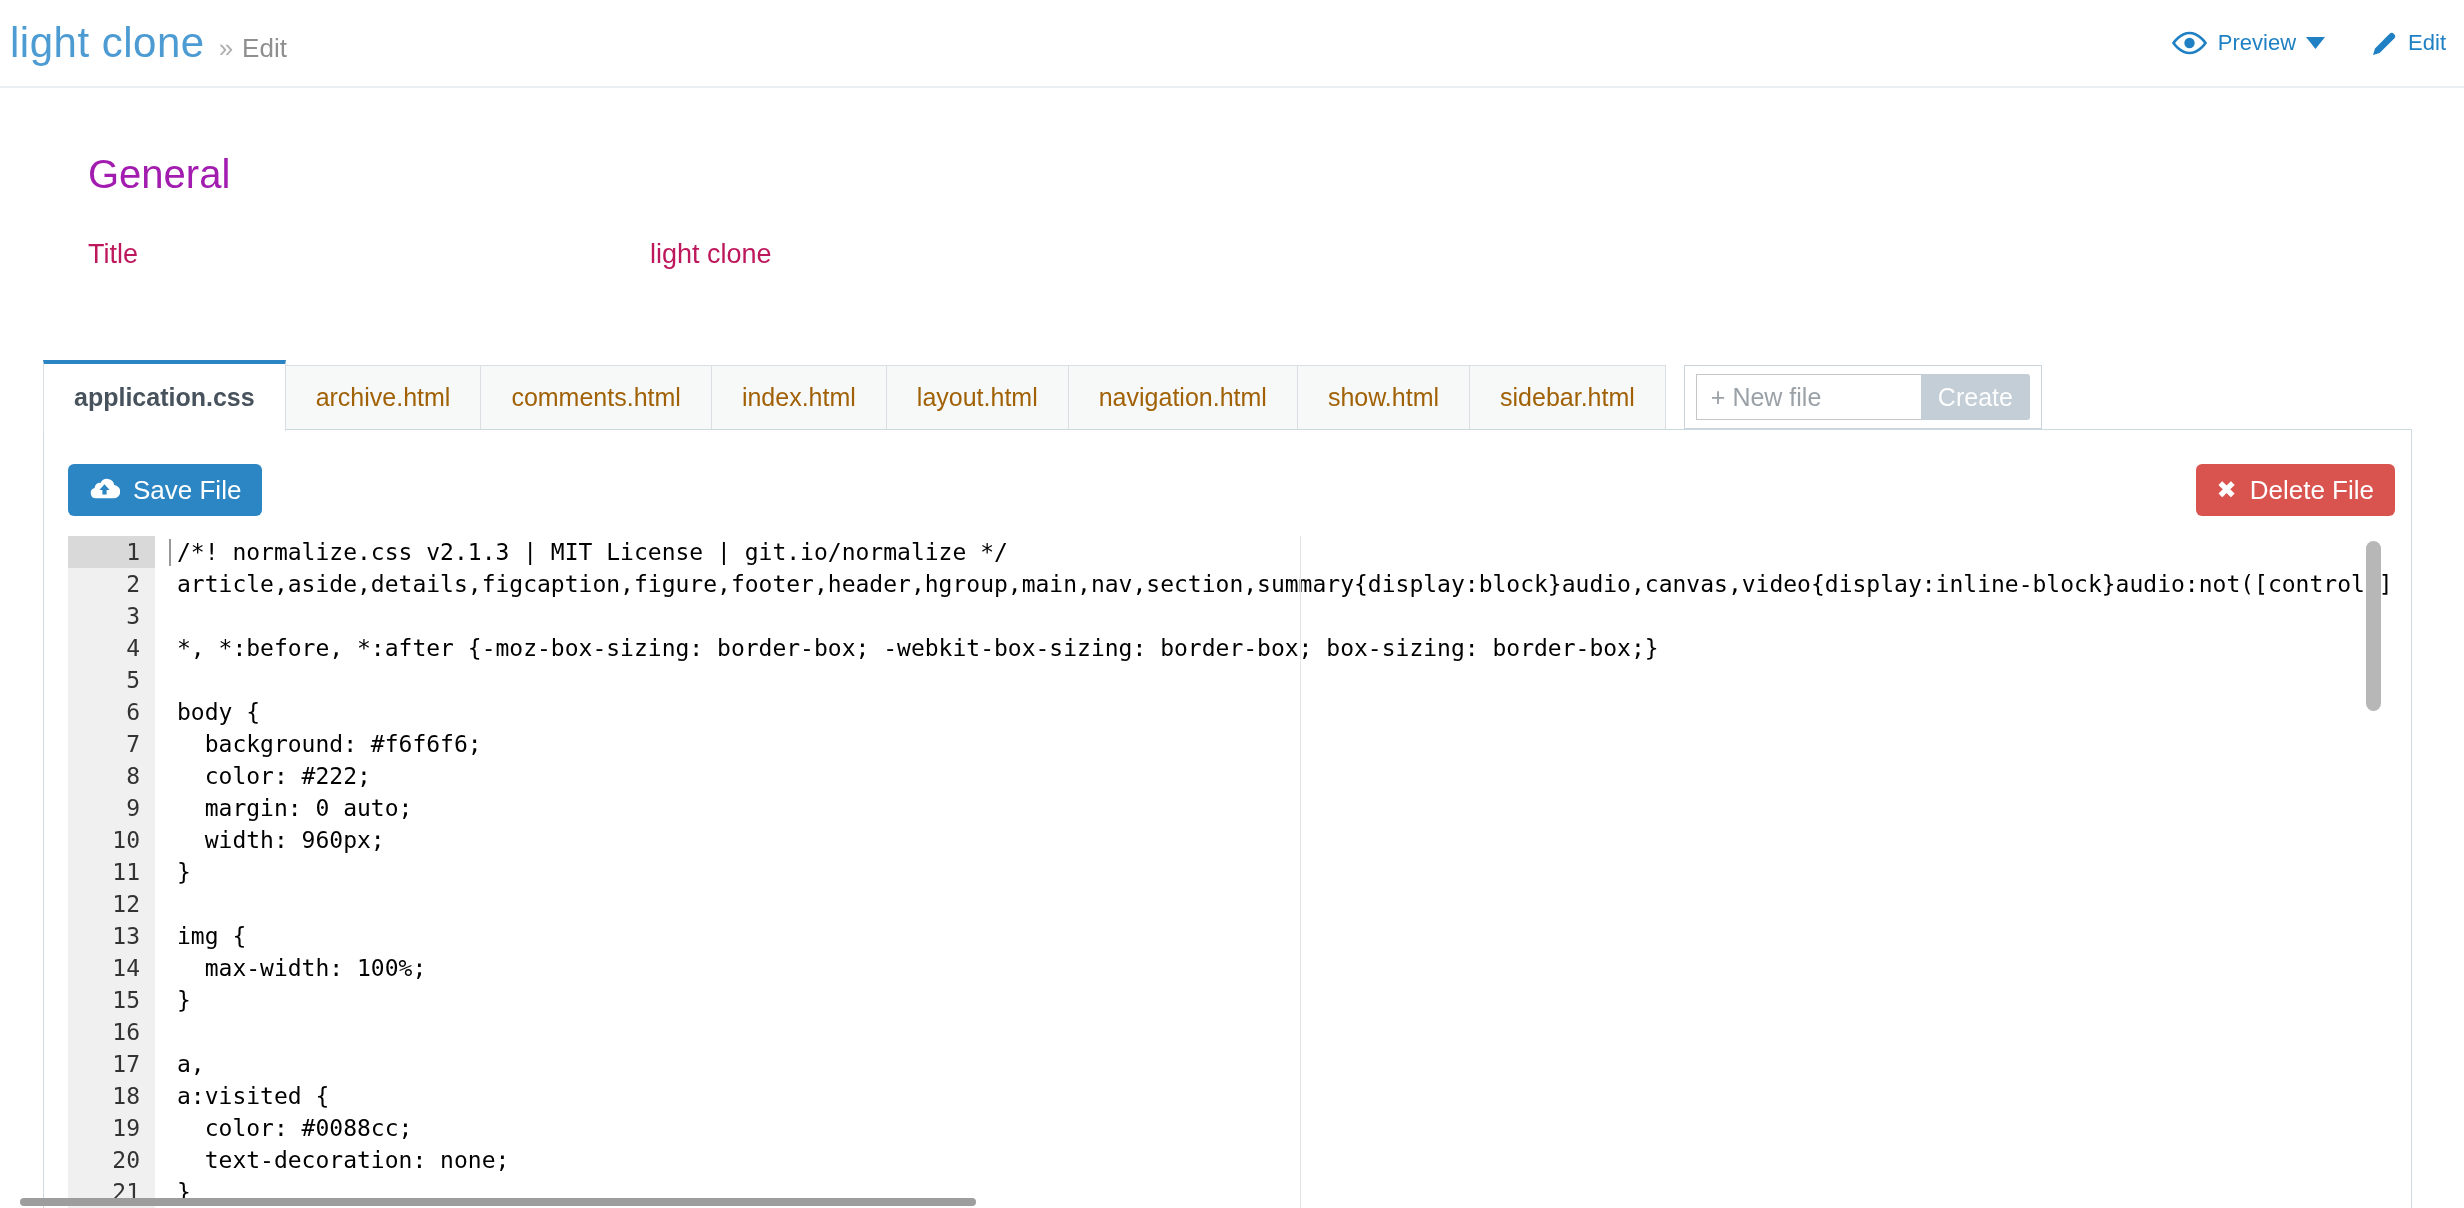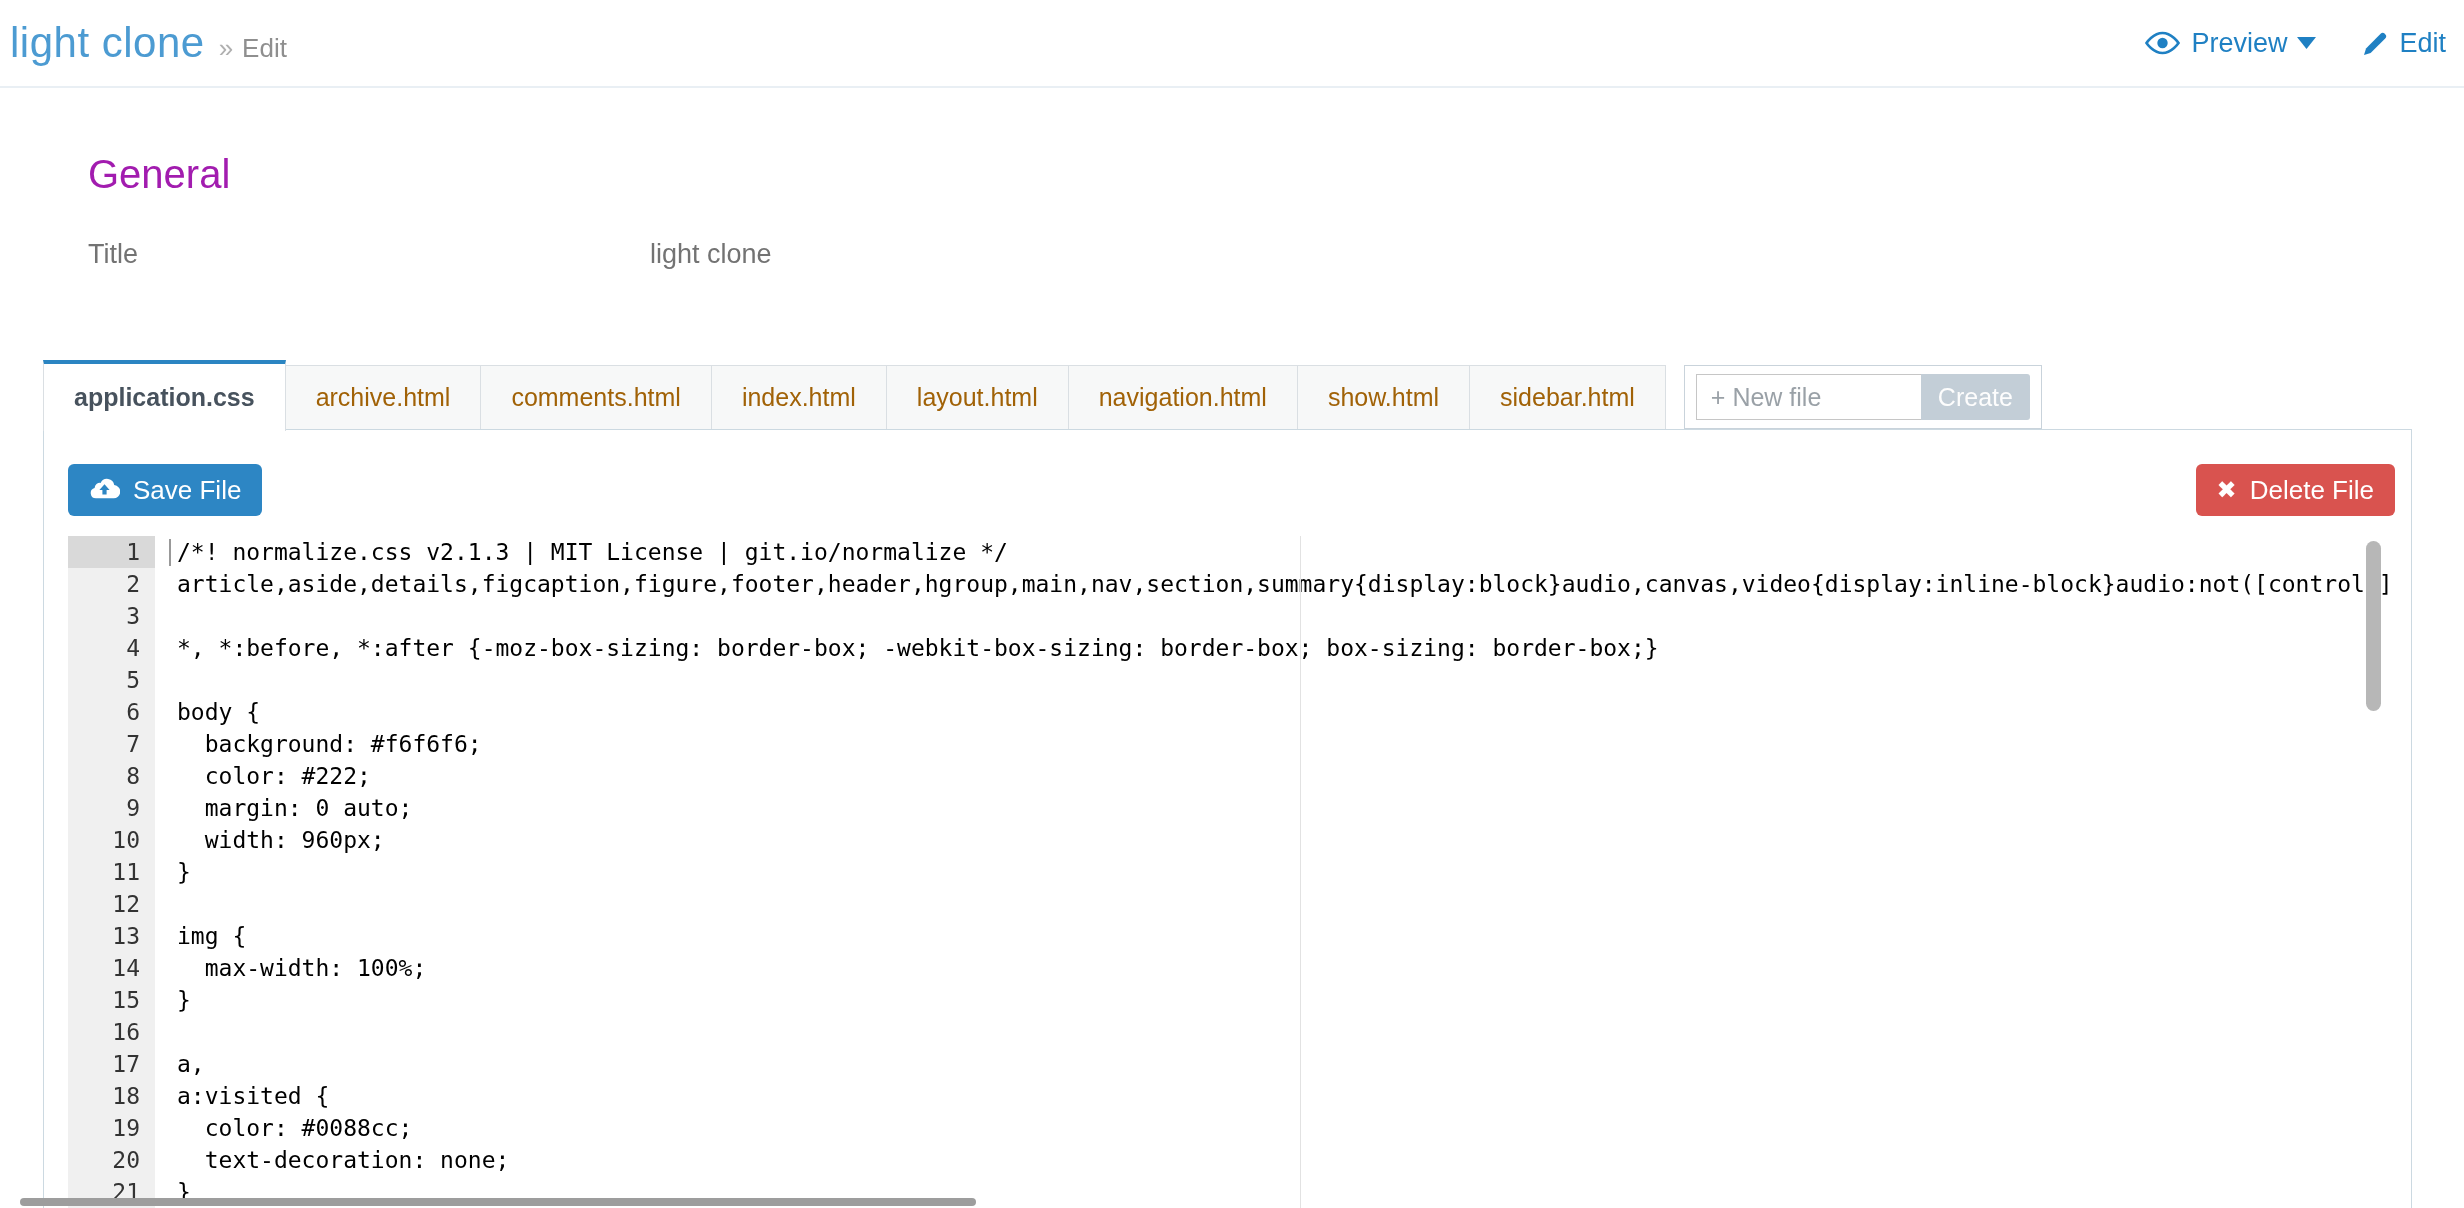--- a/index.html
+++ b/index.html
@@ -9,27 +9,27 @@
 
   
   .header { height:88px; display:flex; align-items:center; justify-content:space-between;
             padding:0 18px 0 10px; border-bottom:2px solid #e9eff4; }
   .title-wrap { display:flex; align-items:baseline; gap:14px; }
   .page-title { font-size:42px; font-weight:400; color:#4c9bd2; letter-spacing:0.5px; }
   .crumb { font-size:26px; color:#a3a3a3; display:flex; gap:9px; align-items:baseline; }
   .crumb .sep { color:#b0b0b0; }
   .crumb .crumb-label { color:#8f8f8f; }
   .header-links { display:flex; align-items:center; gap:46px; }
-  .hlink { display:flex; align-items:center; gap:10px; font-size:27px; color:#1f80c3; cursor:pointer; }
+  .hlink { display:flex; align-items:center; gap:10px; font-size:22px; color:#1f80c3; cursor:pointer; }
   .hlink svg { display:block; }
 
   
   .general { margin:64px 0 0 88px; }
   .general h2 { font-size:40px; font-weight:400; color:#a21caf; }
-  .form-row { margin-top:42px; display:flex; font-size:27px; color:#737373; }
+  .form-row { margin-top:42px; display:flex; font-size:27px; color:#be185d; }
   .form-row .flabel { width:562px; }
 
   
   .tabs-row { margin:90px 52px 0 43px; display:flex; align-items:flex-end;
               border-bottom:1px solid #ccd9e1; }
   .tab { height:64px; padding:0 30px; display:flex; align-items:center; background:#f7f8f8;
          border-top:1px solid #dadfe3; border-right:1px solid #dadfe3;
          font-size:25px; color:#a16207; cursor:pointer; white-space:nowrap; }
   .tab:first-child { border-left:1px solid #dadfe3;font-weight:bold; }
   .tab.active { height:71px; background:#fff; border-top:4px solid #2b85c2;

